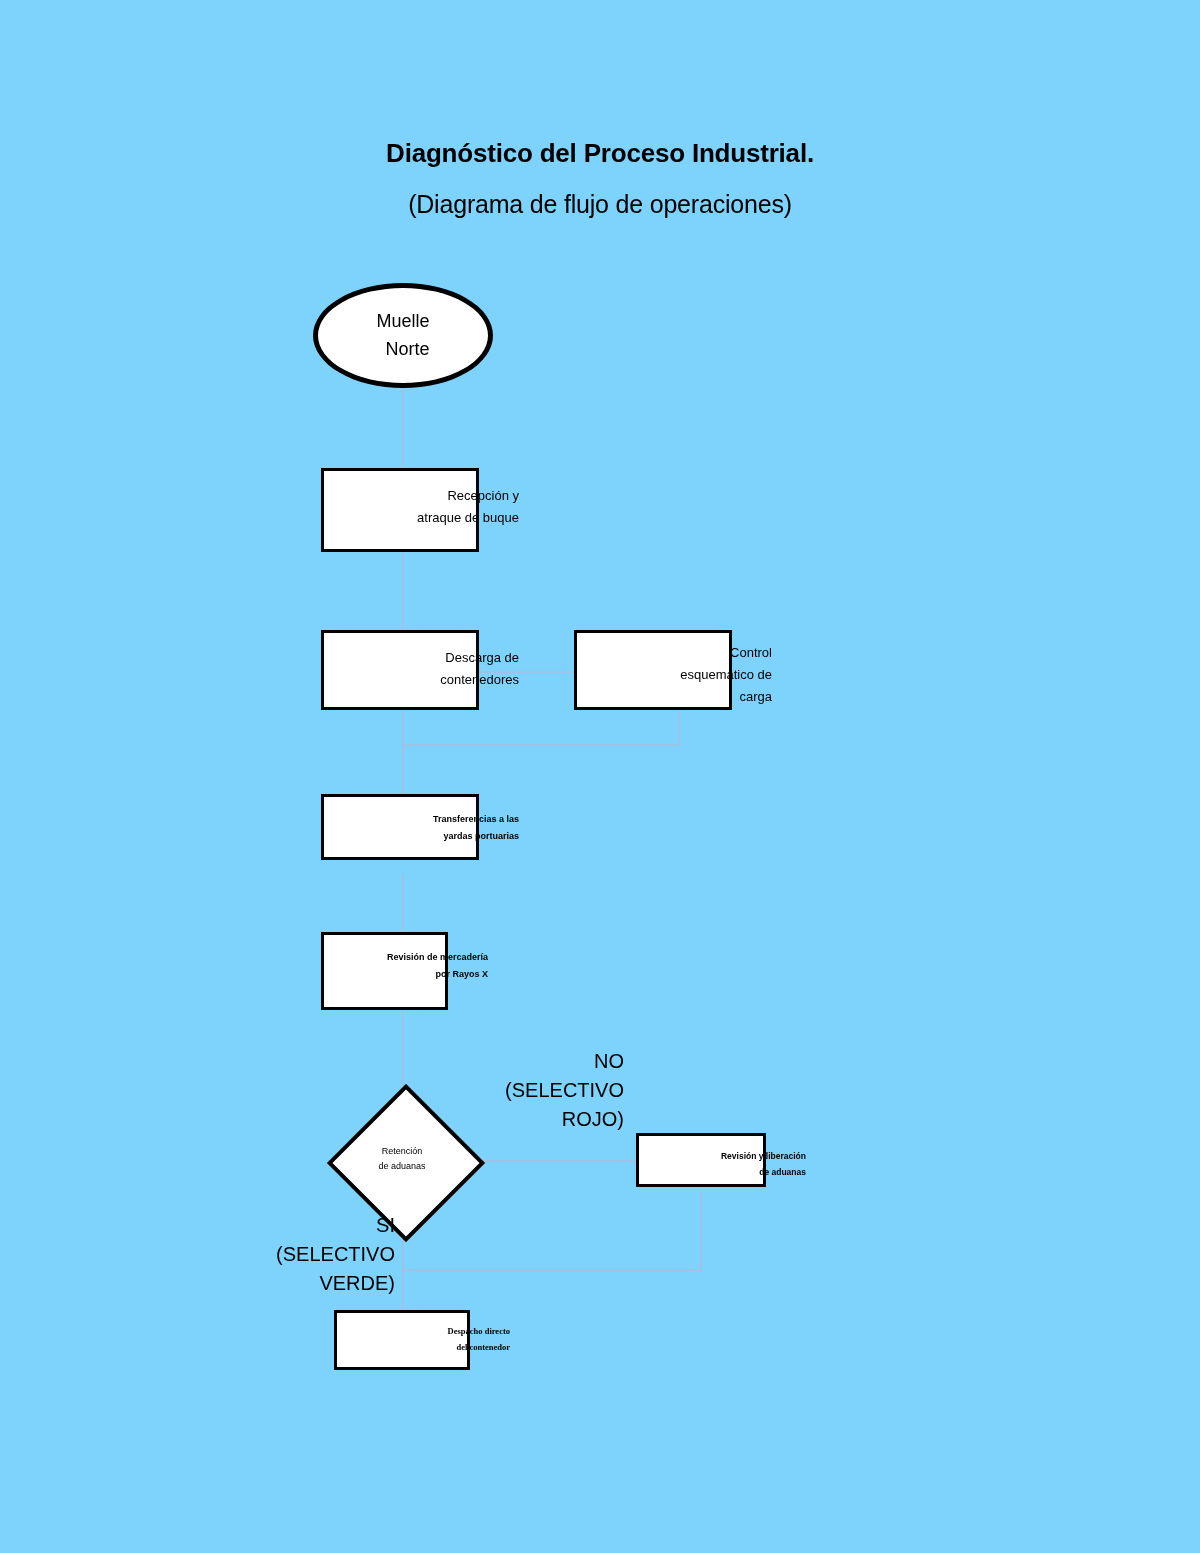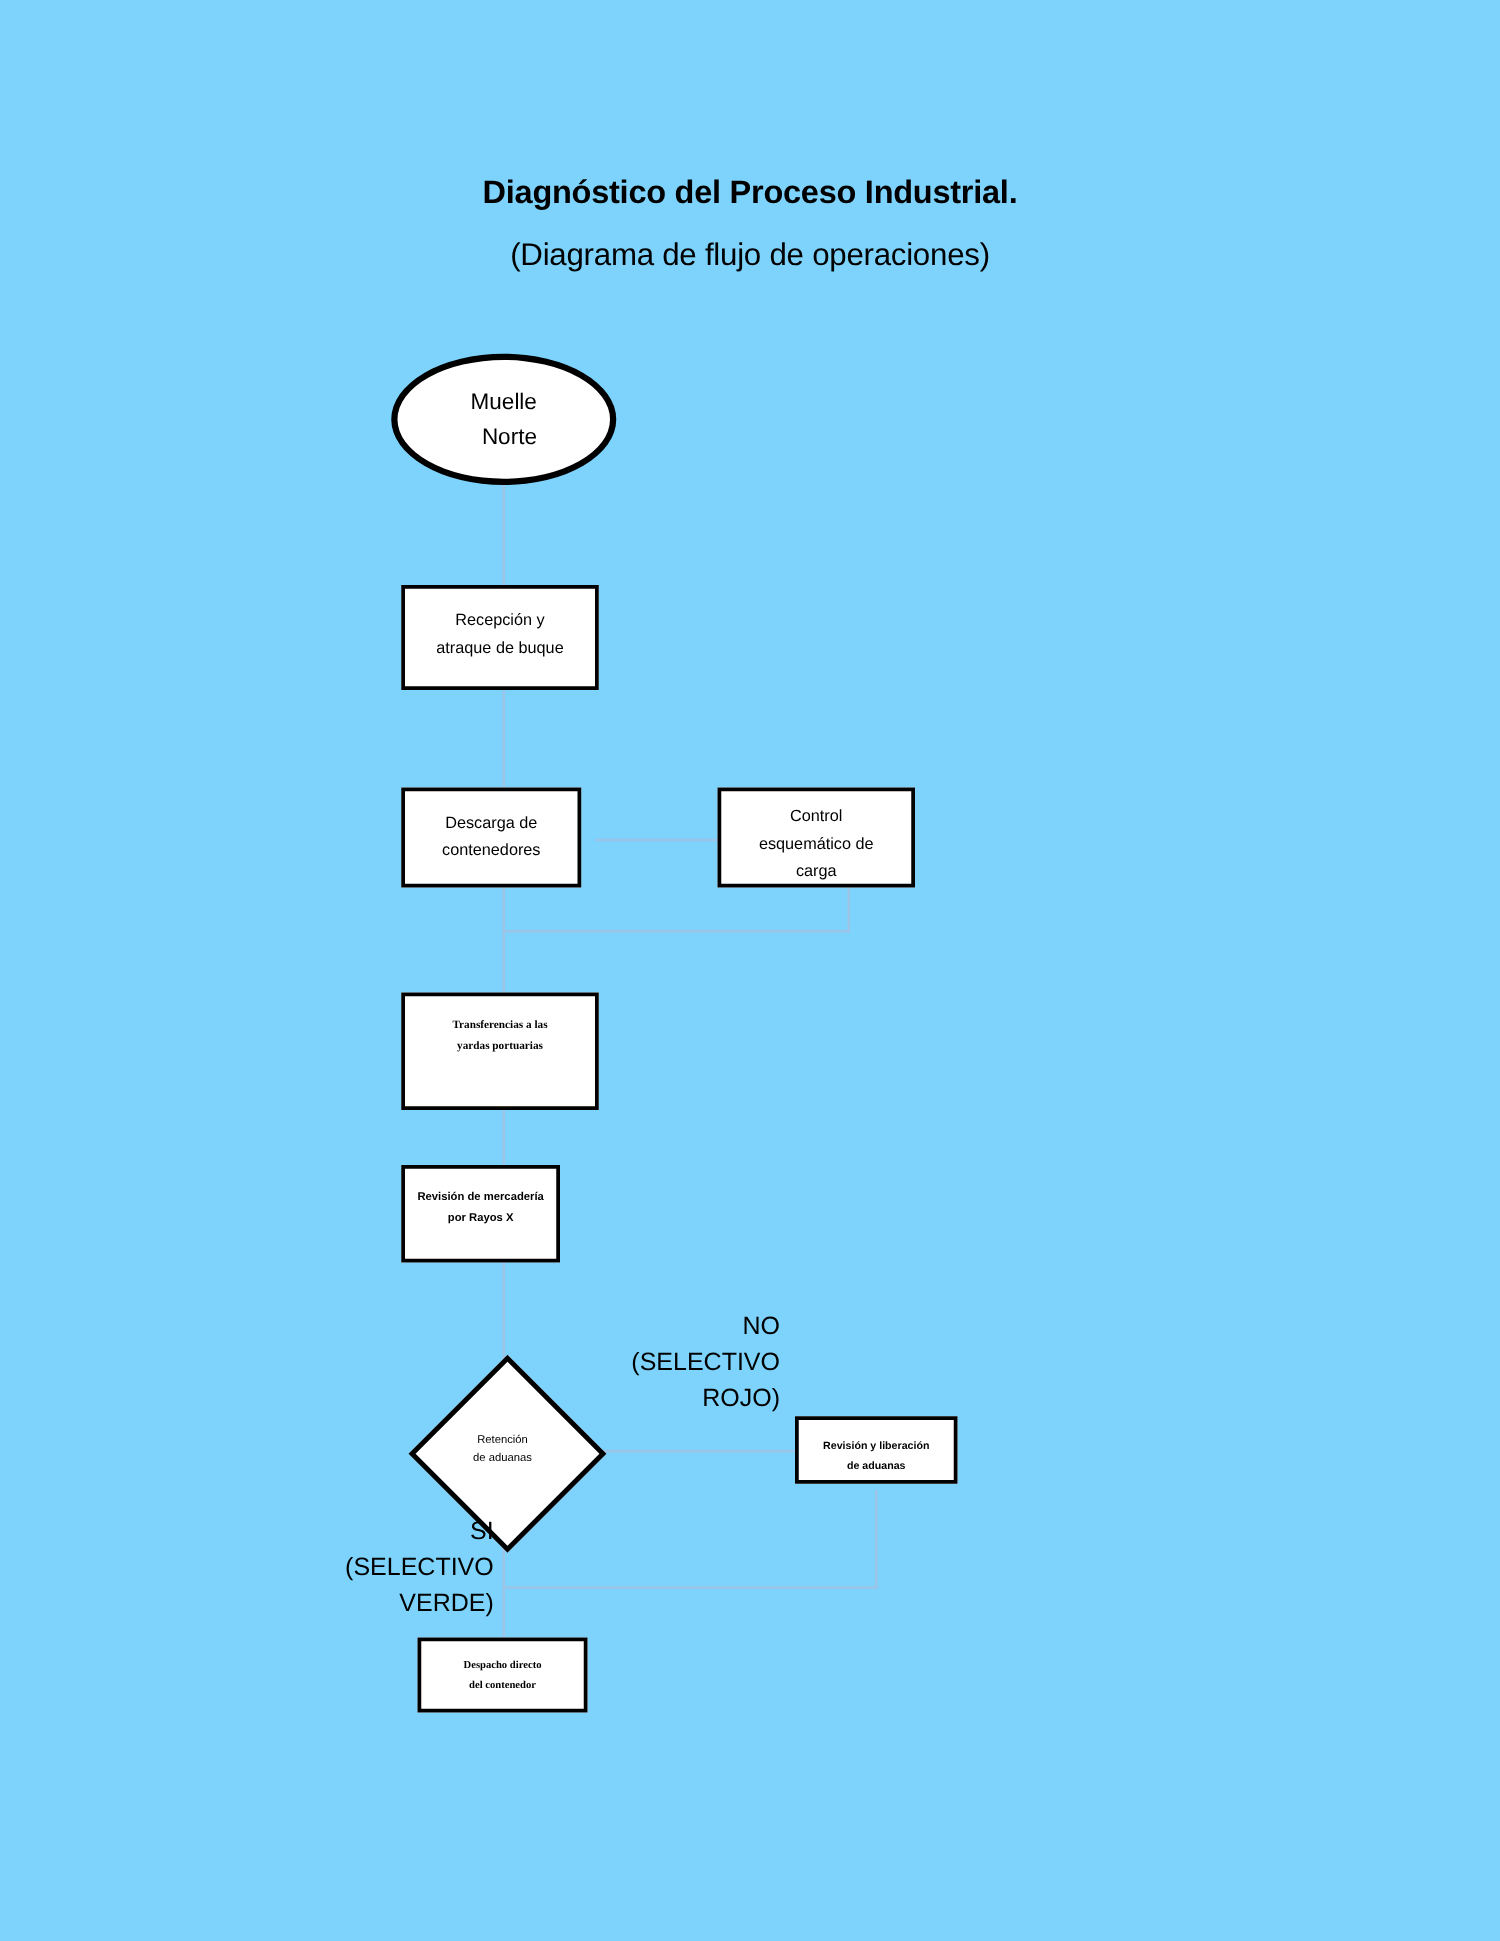--- a/index.html
+++ b/index.html
@@ -58,22 +58,23 @@
     box-sizing: border-box;
     background: #ffffff;
   }
   .box {
     border: 3px solid #000000;
     display: block;
   }
   .box .txt {
     display: block;
     width: 100%;
-    text-align: center;
-    white-space: pre-line;
+    text-align: right;
+    white-space: pre-line;
+    padding-left: 43px;
   }
 
   
   .txt-top { padding-top: 14px; }
 
   .ellipse {
     border: 5px solid #000000;
     border-radius: 50%;
     display: flex;
     align-items: center;
@@ -172,32 +173,32 @@
   <div class="node ellipse" style="left:313px; top:283px; width:180px; height:105px;">
     <span class="txt">Muelle
 Norte</span>
   </div>
 
   <div class="node box" style="left:321px; top:468px; width:158px; height:84px;">
     <span class="txt t-md txt-top">Recepción y
 atraque de buque</span>
   </div>
 
-  <div class="node box" style="left:321px; top:630px; width:144px; height:80px;">
+  <div class="node box" style="left:321px; top:630px; width:158px; height:80px;">
     <span class="txt t-md txt-top">Descarga de
 contenedores</span>
   </div>
 
   <div class="node box" style="left:574px; top:630px; width:158px; height:80px;">
     <span class="txt t-md" style="padding-top:9px;">Control
 esquemático de
 carga</span>
   </div>
 
-  <div class="node box" style="left:321px; top:794px; width:158px; height:94px;font-family:Liberation Serif, serif;">
+  <div class="node box" style="left:321px; top:794px; width:158px; height:66px;">
     <span class="txt t-sm txt-top">Transferencias a las
 yardas portuarias</span>
   </div>
 
   <div class="node box" style="left:321px; top:932px; width:127px; height:78px;">
     <span class="txt t-sm txt-top">Revisión de mercadería
 por Rayos X</span>
   </div>
 
   <div class="diamond-wrap" style="left:327px; top:1085px; width:150px; height:148px;">

